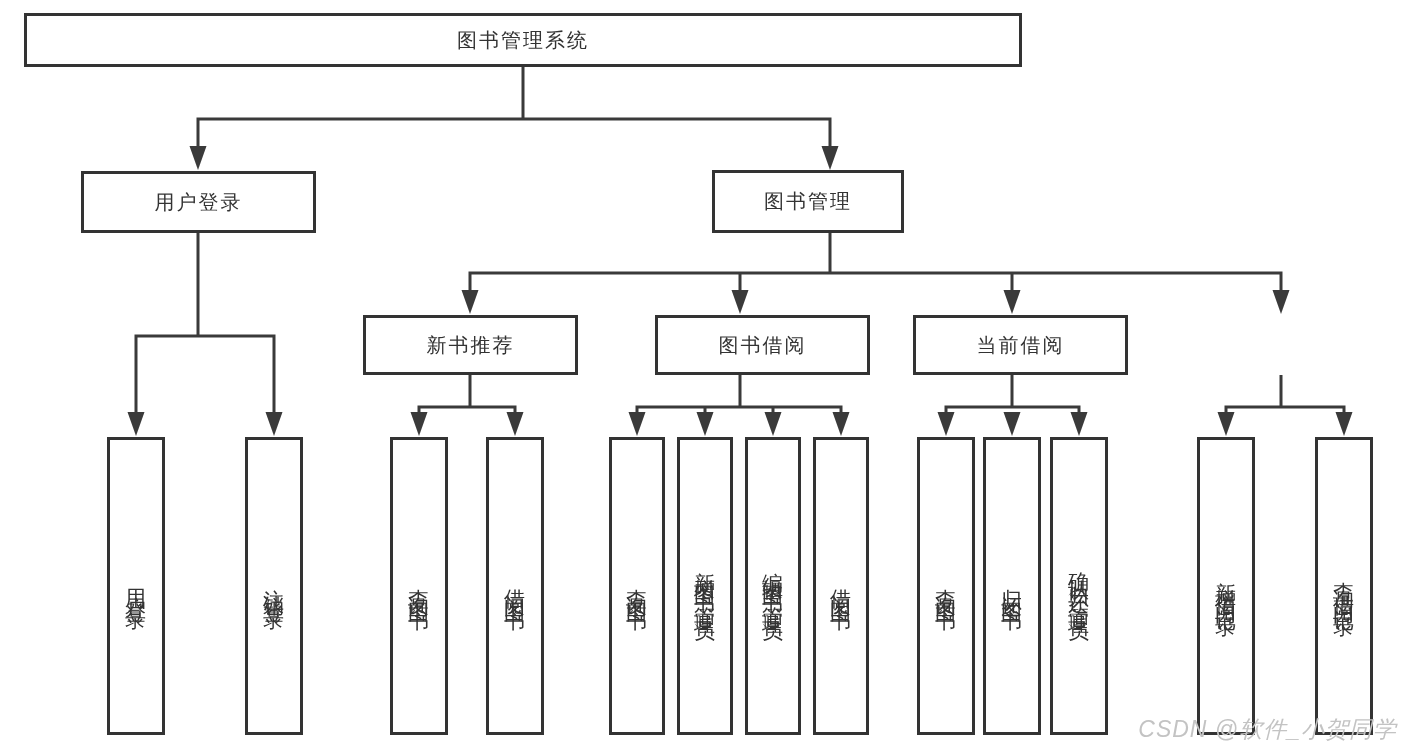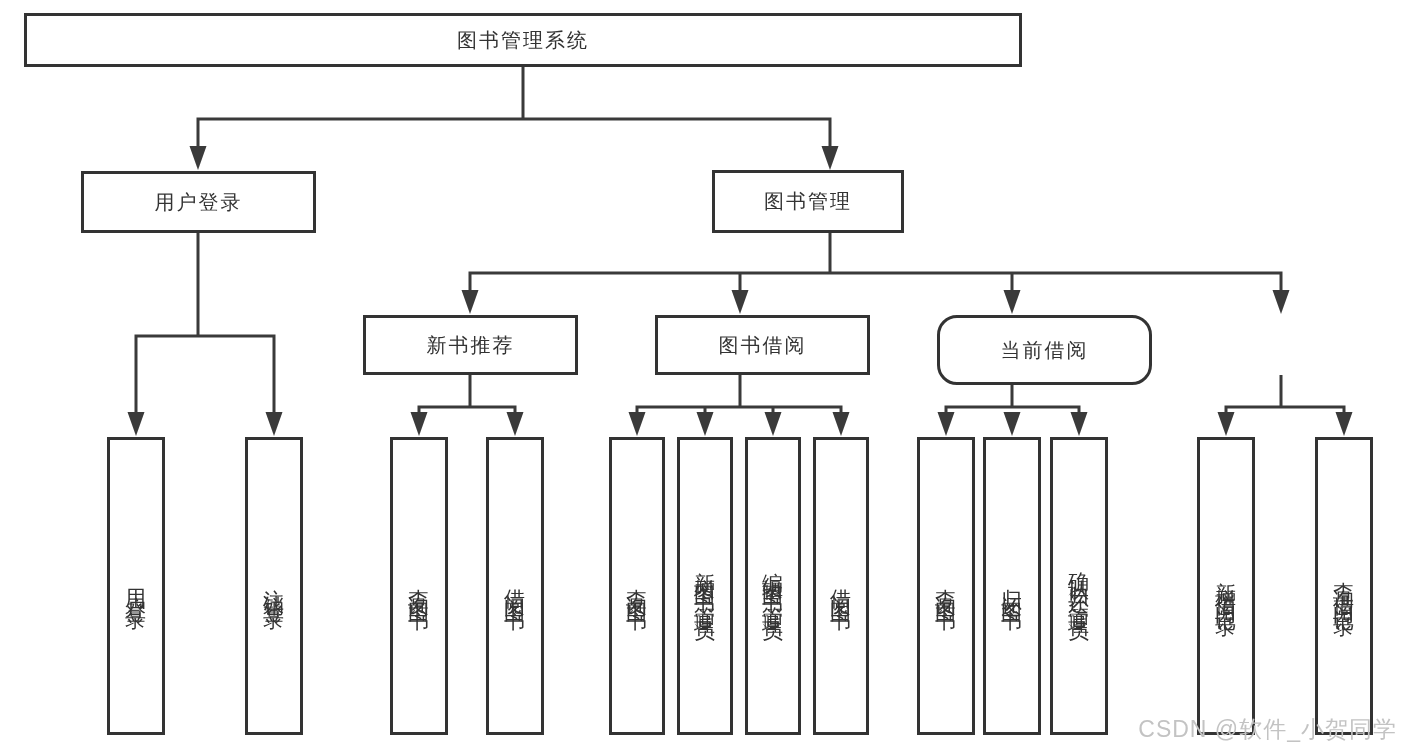--- a/index.html
+++ b/index.html
@@ -46,20 +46,21 @@
   }
   .watermark {
     position: absolute;
     right: 8px;
     top: 714px;
     font-size: 23px;
     letter-spacing: 1px;
     color: #c3c3c3;
     z-index: 5;
     white-space: nowrap;
+    font-style: italic;
   }
 </style>
 </head>
 <body>
 
 <div id="canvas">
 
   <svg id="connectors" viewBox="0 0 1405 747" xmlns="http://www.w3.org/2000/svg">
     <g stroke="#3a3a3a" stroke-width="3" fill="none">
       <path d="M523 67 L523 119 M196.5 119 L831.5 119 M198 117.5 L198 150 M830 117.5 L830 150"></path>
@@ -93,21 +94,21 @@
     </g>
   </svg>
 
   <div class="node h-node root-node">图书管理系统</div>
 
   <div class="node h-node" style="left:81px; top:171px; width:235px; height:62px;">用户登录</div>
   <div class="node h-node" style="left:712px; top:170px; width:192px; height:63px;">图书管理</div>
 
   <div class="node h-node" style="left:363px; top:315px; width:215px; height:60px;">新书推荐</div>
   <div class="node h-node" style="left:655px; top:315px; width:215px; height:60px;">图书借阅</div>
-  <div class="node h-node" style="left:937px; top:315px; width:215px; height:70px;border-radius:20px;">当前借阅</div>
+  <div class="node h-node" style="left:913px; top:315px; width:215px; height:60px;">当前借阅</div>
 
   <div class="node v-node" style="left:107px; width:58px;">用户登录</div>
   <div class="node v-node" style="left:245px; width:58px;">注销登录</div>
 
   <div class="node v-node" style="left:390px; width:58px;">查询图书</div>
   <div class="node v-node" style="left:486px; width:58px;">借阅图书</div>
 
   <div class="node v-node" style="left:609px; width:56px;">查询图书</div>
   <div class="node v-node" style="left:677px; width:56px;">新增图书（管理员）</div>
   <div class="node v-node" style="left:745px; width:56px;">编辑图书（管理员）</div>

